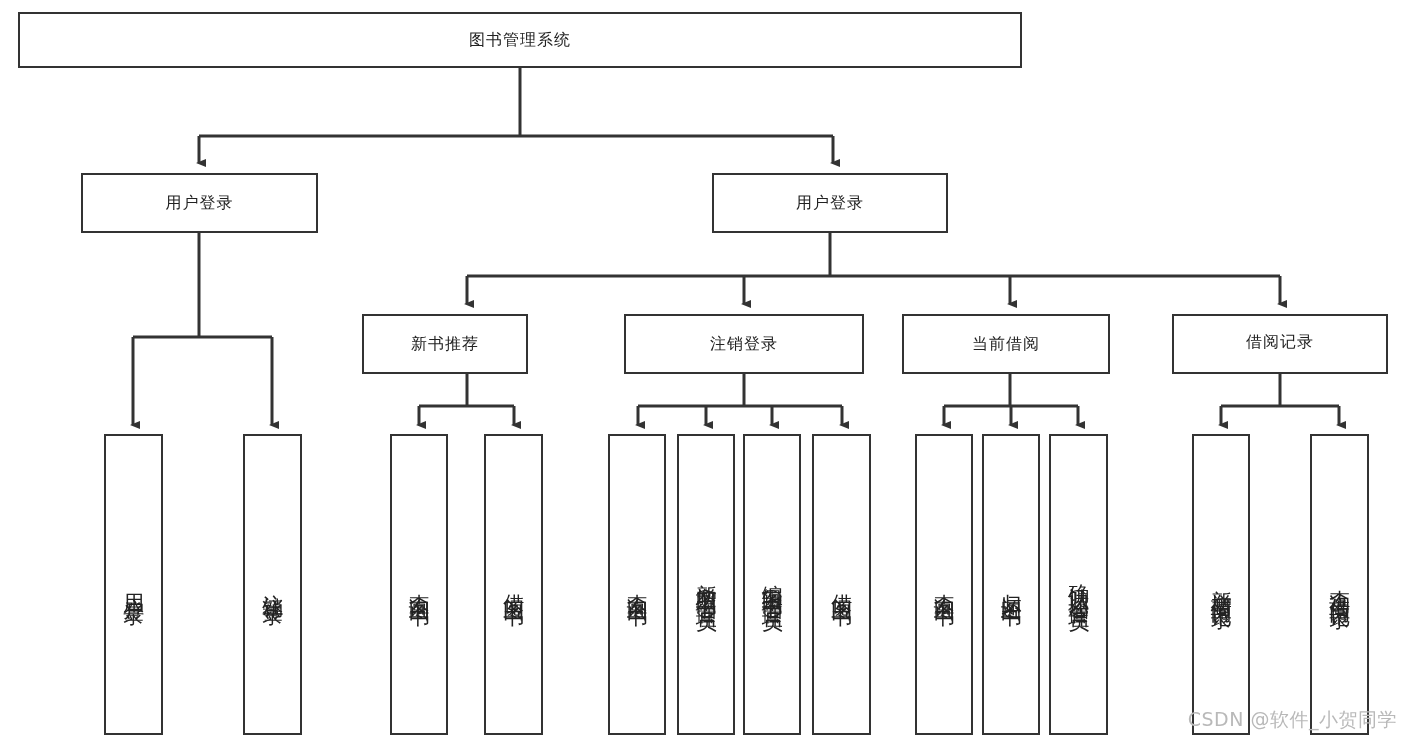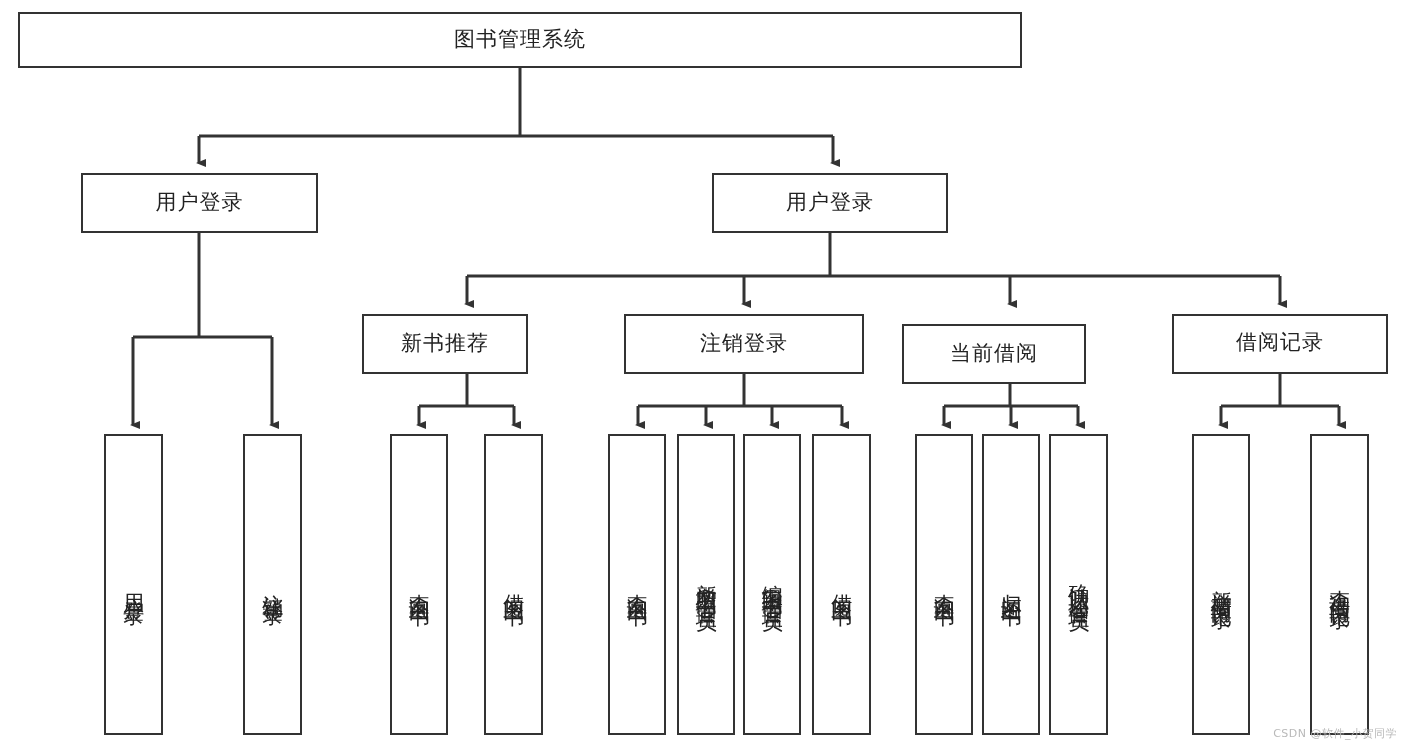--- a/index.html
+++ b/index.html
@@ -31,42 +31,42 @@
     box-sizing: border-box;
     border: 2.5px solid #333333;
     background: #ffffff;
     display: flex;
     align-items: center;
     justify-content: center;
     color: #222222;
     text-align: center;
   }
   .node.horizontal {
-    font-size: 21px;
+    font-size: 16px;
     letter-spacing: 1px;
     line-height: 1.2;
   }
   .node.vertical {
     writing-mode: vertical-rl;
     text-orientation: upright;
     font-size: 21px;
     letter-spacing: 4px;
     line-height: 1.25;
     padding: 4px 0;
   }
   .node.vertical .label {
     writing-mode: vertical-rl;
     text-orientation: upright;
     white-space: nowrap;
   }
   .watermark {
     position: absolute;
     right: 8px;
-    bottom: 6px;
-    font-size: 11px;
+    bottom: 14px;
+    font-size: 19px;
     color: #b9b9b9;
     letter-spacing: 0.5px;
     white-space: nowrap;
     pointer-events: none;
   }
 </style>
 </head>
 <body>
 
 <div id="canvas">
@@ -131,21 +131,21 @@
   <div class="node horizontal" style="left:712px; top:173px; width:236px; height:60px;">
     <span class="label">用户登录</span>
   </div>
 
   <div class="node horizontal" style="left:362px; top:314px; width:166px; height:60px;">
     <span class="label">新书推荐</span>
   </div>
   <div class="node horizontal" style="left:624px; top:314px; width:240px; height:60px;">
     <span class="label">注销登录</span>
   </div>
-  <div class="node horizontal" style="left:902px; top:324px; width:184px; height:60px;">
+  <div class="node horizontal" style="left:902px; top:314px; width:208px; height:60px;">
     <span class="label">当前借阅</span>
   </div>
   <div class="node horizontal" style="left:1172px; top:314px; width:216px; height:60px;font-family:Liberation Mono, monospace;">
     <span class="label">借阅记录</span>
   </div>
 
   <div class="node vertical" style="left:104px; top:434px; width:59px; height:301px;">
     <span class="label">用户登录</span>
   </div>
   <div class="node vertical" style="left:243px; top:434px; width:59px; height:301px;">

